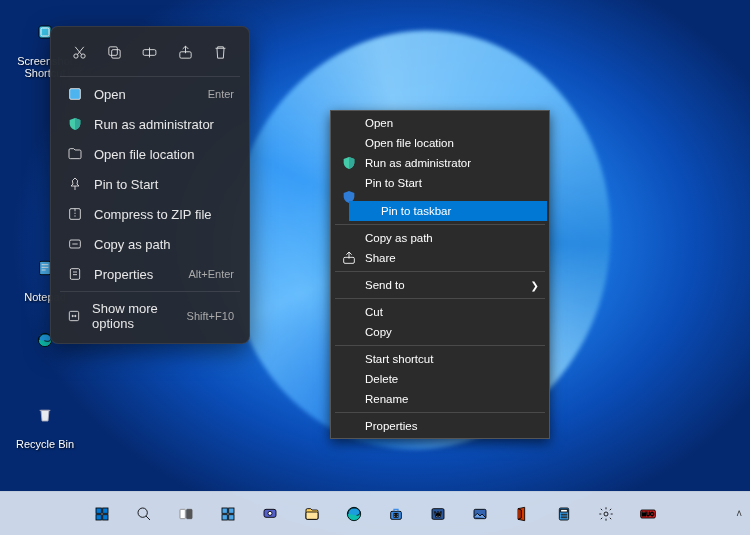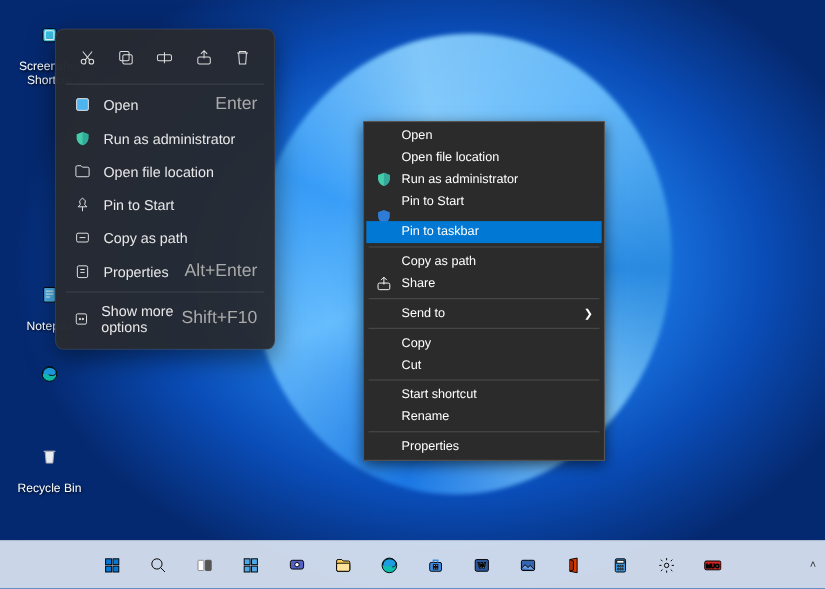--- a/index.html
+++ b/index.html
@@ -89,21 +89,21 @@
 .menu-item .mi-icon {
   width: 18px;
   margin-right: 10px;
   display: inline-flex;
   align-items: center;
   justify-content: center;
   font-size: 12px;
 }
 .menu-item .mi-shortcut {
   margin-left: auto;
-  font-size: 16px;
+  font-size: 11px;
   color: #aaa;
 }
 
 
 .context-menu-2 {
   position: absolute;
   left: 330px; top: 110px;
   width: 220px;
   background: #2b2b2b;
   border: 1px solid #555;
@@ -114,20 +114,21 @@
   display: flex;
   align-items: center;
   padding: 4px 8px 4px 32px;
   color: #fff;
   font-size: 11.5px;
   cursor: pointer;
   position: relative;
 }
 .context-menu-2 .legacy-item.highlighted {
   background: #0078d4;
+  margin-left: 16px;
 }
 .context-menu-2 .legacy-item .li-icon {
   position: absolute;
   left: 8px;
   width: 16px; height: 16px;
   display: flex;
   align-items: center;
   justify-content: center;
   font-size: 11px;
 }
@@ -287,20 +288,29 @@
         <span class="mi-icon">
           <svg viewBox="0 0 24 24">
             <path d="M12 3l4 4-1 5 3 3H6l3-3-1-5 4-4zM12 15v6"></path>
           </svg>
         </span>
         <span>Pin to Start</span>
       </div>
       <div class="menu-item">
         <span class="mi-icon">
           <svg viewBox="0 0 24 24">
+            <rect x="4" y="4" width="16" height="16" rx="2"></rect>
+            <path d="M12 4v4M12 10v2M12 14v2"></path>
+          </svg>
+        </span>
+        <span>Compress to ZIP file</span>
+      </div>
+      <div class="menu-item">
+        <span class="mi-icon">
+          <svg viewBox="0 0 24 24">
             <rect x="4" y="6" width="16" height="12" rx="2"></rect>
             <path d="M8 12h8"></path>
           </svg>
         </span>
         <span>Copy as path</span>
       </div>
       <div class="menu-item">
         <span class="mi-icon">
           <svg viewBox="0 0 24 24">
             <rect x="5" y="4" width="14" height="16" rx="2"></rect>
@@ -368,28 +378,31 @@
         </span>
         <span>Share</span>
       </div>
       <div class="legacy-sep"></div>
       <div class="legacy-item">
         <span>Send to</span>
         <span class="li-arrow">❯</span>
       </div>
       <div class="legacy-sep"></div>
       <div class="legacy-item">
+        <span>Cut</span>
+      </div>
+      <div class="legacy-item">
         <span>Copy</span>
       </div>
-      <div class="legacy-item">
-        <span>Cut</span>
-      </div>
       <div class="legacy-sep"></div>
       <div class="legacy-item">
         <span>Start shortcut</span>
+      </div>
+      <div class="legacy-item">
+        <span>Delete</span>
       </div>
       <div class="legacy-item">
         <span>Rename</span>
       </div>
       <div class="legacy-sep"></div>
       <div class="legacy-item">
         <span>Properties</span>
       </div>
     </div>
 </div>

